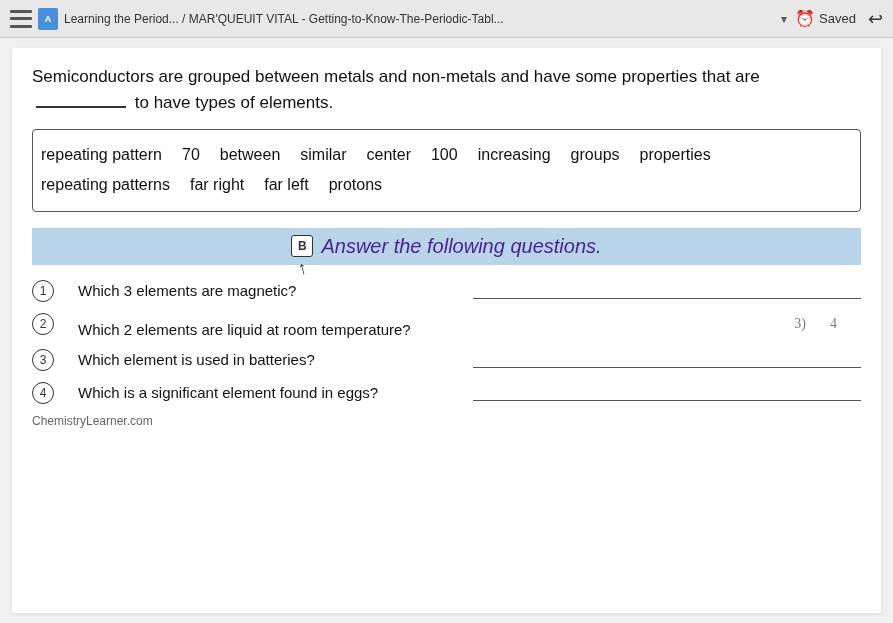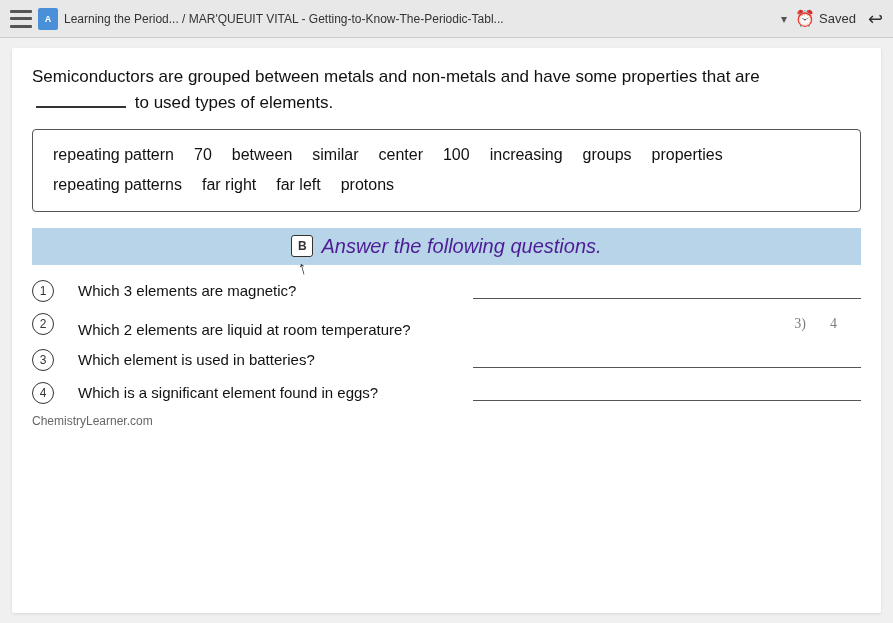--- a/index.html
+++ b/index.html
@@ -117,21 +117,21 @@
     .intro-text .blank {
       display: inline-block;
       border-bottom: 2px solid #333;
       width: 90px;
       margin: 0 4px;
     }
 
     .word-bank {
       border: 1.5px solid #555;
       border-radius: 4px;
-      padding: 10px 20px;
+      padding: 10px 8px;
       margin-bottom: 16px;
       line-height: 2;
     }
 
     .word-bank-words {
       font-size: 16px;
       color: #111;
       display: flex;
       flex-wrap: wrap;
       gap: 0 20px;
@@ -263,21 +263,21 @@
       <span>↩</span>
     </button>
   </div>
 </div>
 
 <div class="main-content">
 
   <div class="intro-text">
     <span>Semiconductors are grouped between metals and non-metals and have some properties that are</span>
     <span class="blank"></span>
-    <span>to used types of elements.</span>
+    <span>to have types of elements.</span>
   </div>
 
   <div class="word-bank">
     <div class="word-bank-words">
       <span class="word">repeating pattern</span>
       <span class="word">70</span>
       <span class="word">between</span>
       <span class="word">similar</span>
       <span class="word">center</span>
       <span class="word">100</span>

